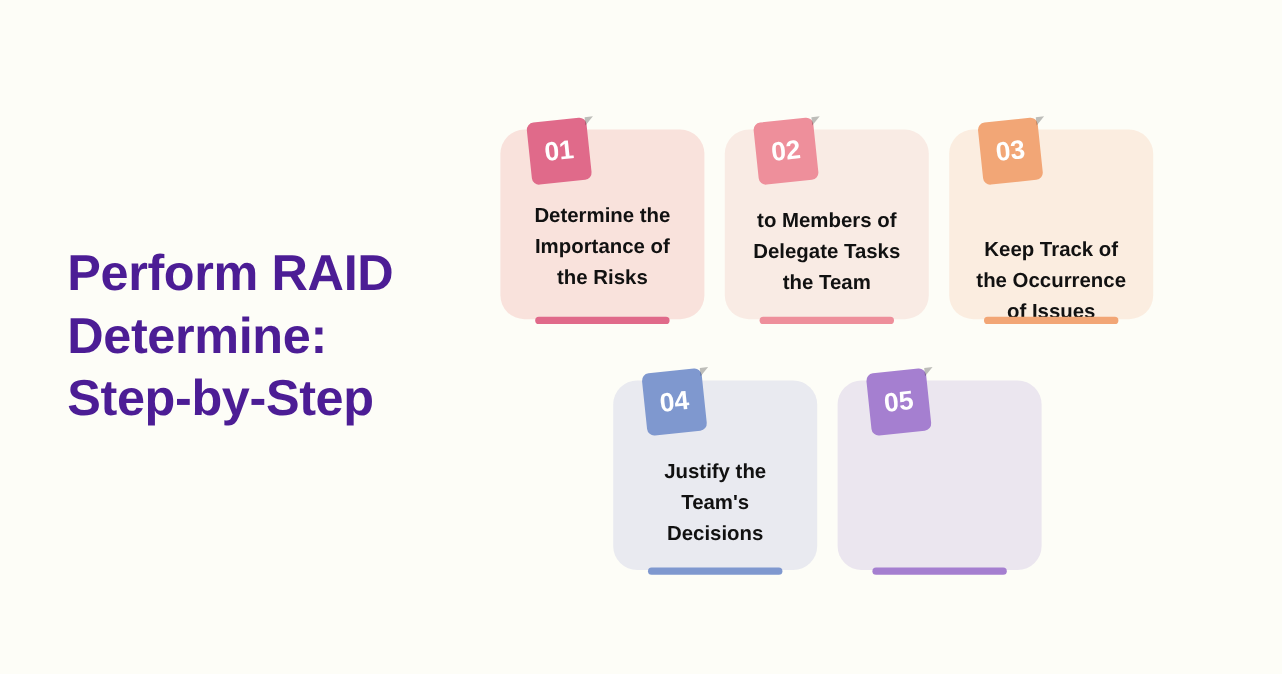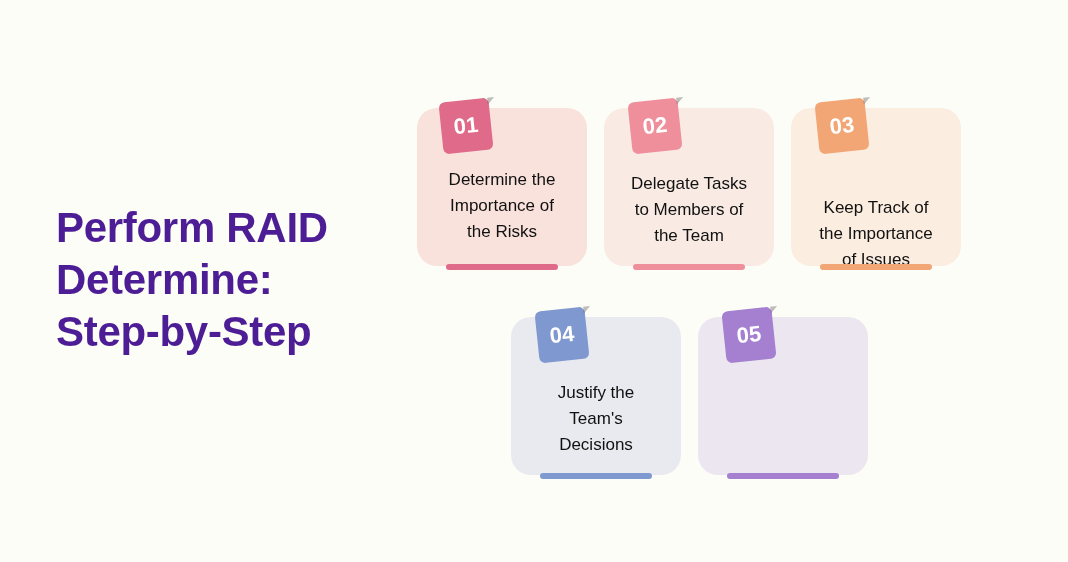--- a/index.html
+++ b/index.html
@@ -14,21 +14,21 @@
     font-size: 42px; font-weight: 700; line-height: 52px;
     color: #4c1d95; letter-spacing: -0.3px;
   }
   .title span { display: block; }
   .card {
     position: absolute; width: 170px; height: 158px;
     border-radius: 20px;
   }
   .card .text {
     position: absolute; left: 0; right: 0;
-    text-align: center; font-weight: 400; font-size: 17px; line-height: 26px;
+    text-align: center; font-weight: 700; font-size: 17px; line-height: 26px;
     color: #111;
   }
   .badge {
     position: absolute; width: 50px; height: 52px; border-radius: 6px;
     transform: rotate(-6deg);
     color: #fff; font-weight: 700; font-size: 22px;
     display: flex; align-items: center; justify-content: center;
   }
   .badge .fold {
     position: absolute; right: -6px; top: 0px; width: 0; height: 0;
@@ -60,35 +60,35 @@
   </div>
 </div>
 <div class="bar" style="left:446px;top:264px;background:#e06a8a;"></div>
 
 <div class="card" style="left:604px;top:108px;background:#f9ebe4;">
   <div class="badge" style="left:26px;top:-8px;background:#ee8f9b;">
     <span>02</span>
       <span class="fold"></span>
   </div>
   <div class="text" style="top:63px;">
-    <div>Delegate Tasks</div>
-      <div>to Members of</div>
+    <div>to Members of</div>
+      <div>Delegate Tasks</div>
       <div>the Team</div>
   </div>
 </div>
 <div class="bar" style="left:633px;top:264px;background:#ee8f9b;"></div>
 
 <div class="card" style="left:791px;top:108px;background:#fbede0;">
   <div class="badge" style="left:26px;top:-8px;background:#f2a676;">
     <span>03</span>
       <span class="fold"></span>
   </div>
   <div class="text" style="top:63px;margin-top:24px;">
     <div>Keep Track of</div>
-      <div>the Importance</div>
+      <div>the Occurrence</div>
       <div>of Issues</div>
   </div>
 </div>
 <div class="bar" style="left:820px;top:264px;background:#f2a676;"></div>
 
 <div class="card" style="left:511px;top:317px;background:#e9eaf0;">
   <div class="badge" style="left:26px;top:-8px;background:#7f98cf;">
     <span>04</span>
       <span class="fold"></span>
   </div>

